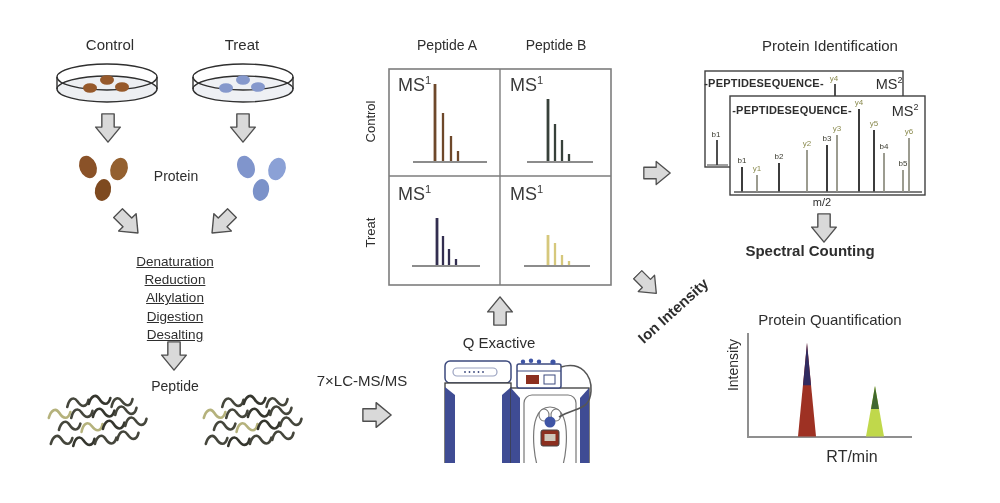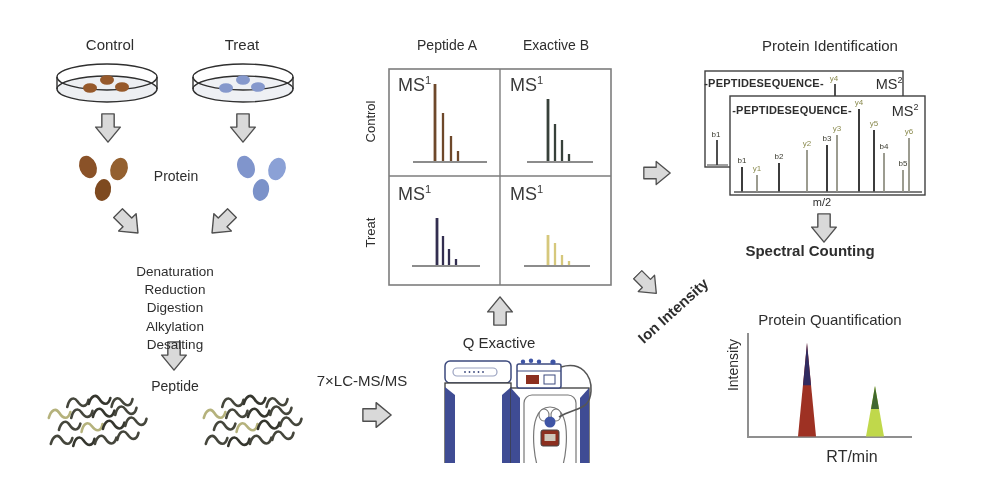--- a/index.html
+++ b/index.html
@@ -86,25 +86,25 @@
       <ellipse cx="43" cy="45" rx="8" ry="11" transform="rotate(12 43 45)" fill="#7e4a20"></ellipse>
     </g>
     <g>
       <ellipse cx="186" cy="22" rx="8.5" ry="11.5" transform="rotate(-22 186 22)" fill="#8095cc"></ellipse>
       <ellipse cx="217" cy="24" rx="8.5" ry="11.5" transform="rotate(20 217 24)" fill="#8ba1d6"></ellipse>
       <ellipse cx="201" cy="45" rx="8" ry="11" transform="rotate(12 201 45)" fill="#7b92c9"></ellipse>
     </g>
   </svg>
   <div class="lbl f14" style="left:126px;top:168px;width:100px;">Protein</div>
 
-  <div class="lbl steps" style="left:100px;top:263px;width:150px;">
+  <div class="lbl steps" style="left:100px;top:253px;width:150px;text-decoration:underline;">
     <div>Denaturation</div>
     <div>Reduction</div>
+    <div>Alkylation</div>
     <div>Digestion</div>
-    <div>Alkylation</div>
     <div>Desalting</div>
   </div>
   <div class="lbl f14" style="left:115px;top:378px;width:120px;">Peptide</div>
 
   <svg class="abs" style="left:46px;top:392px;" width="106" height="74" viewBox="0 0 106 74">
     <defs>
         <path id="sq" d="M0,9 C3,1 8,-1 11,5 C14,11 19,13 22,5" fill="none" stroke-width="2.6" stroke-linecap="round"></path>
       </defs>
     <use href="#sq" transform="translate(20,6) rotate(-8)" stroke="#45463c"></use>
     <use href="#sq" transform="translate(42,3) rotate(-5)" stroke="#35362e"></use>
@@ -169,21 +169,21 @@
     <rect x="85" y="18" width="13" height="9" fill="#8c2f1f"></rect>
     <rect x="103" y="18" width="11" height="9" fill="#ffffff" stroke="#3d4a7e" stroke-width="1"></rect>
     <circle cx="82" cy="4.8" r="2.2" fill="#3f55a5"></circle>
       <circle cx="90" cy="3.8" r="2.2" fill="#3f55a5"></circle>
     <circle cx="98" cy="4.8" r="2.2" fill="#3f55a5"></circle>
       <circle cx="112" cy="5" r="2.6" fill="#3f55a5"></circle>
     <path d="M120,10 C140,4 151,18 150,34 C149,54 134,50 118,60" fill="none" stroke="#555555" stroke-width="1.6"></path>
   </svg>
 
   <div class="lbl f14" style="left:387px;top:37px;width:120px;">Peptide A</div>
-  <div class="lbl f14" style="left:496px;top:37px;width:120px;">Exactive B</div>
+  <div class="lbl f14" style="left:496px;top:37px;width:120px;">Peptide B</div>
   <div class="lbl f13 rotccw" style="left:320px;top:114px;width:100px;">Control</div>
   <div class="lbl f13 rotccw" style="left:320px;top:225px;width:100px;">Treat</div>
 
   <svg class="abs" id="ms1-svg" style="left:388px;top:68px;" width="224" height="218" viewBox="0 0 224 218">
     <rect x="1" y="1" width="222" height="216" fill="#ffffff" stroke="#7d7d7d" stroke-width="1.6"></rect>
     <line x1="112" y1="1" x2="112" y2="217" stroke="#7d7d7d" stroke-width="1.4"></line>
     <line x1="1" y1="108" x2="223" y2="108" stroke="#7d7d7d" stroke-width="1.4"></line>
   <line x1="25" y1="94" x2="99" y2="94" stroke="#666" stroke-width="1.6"></line>
       <line x1="47" y1="93" x2="47" y2="16" stroke="#6e482a" stroke-width="2.8"></line>
       <line x1="55" y1="93" x2="55" y2="45" stroke="#6e482a" stroke-width="2.3"></line>

